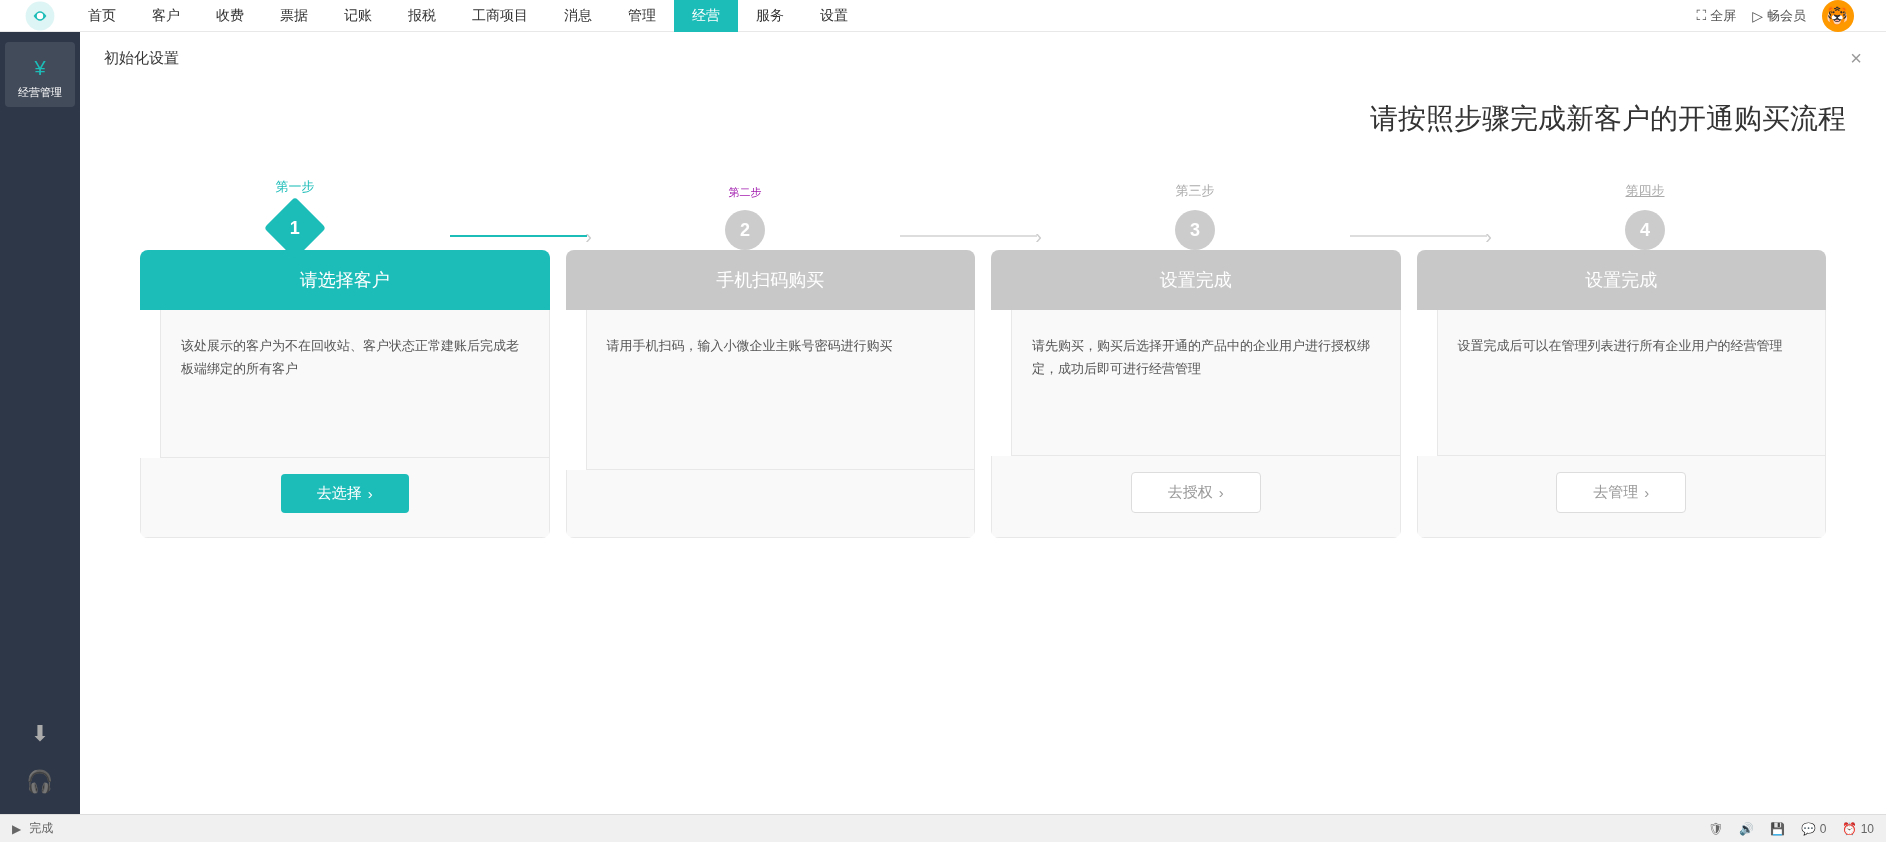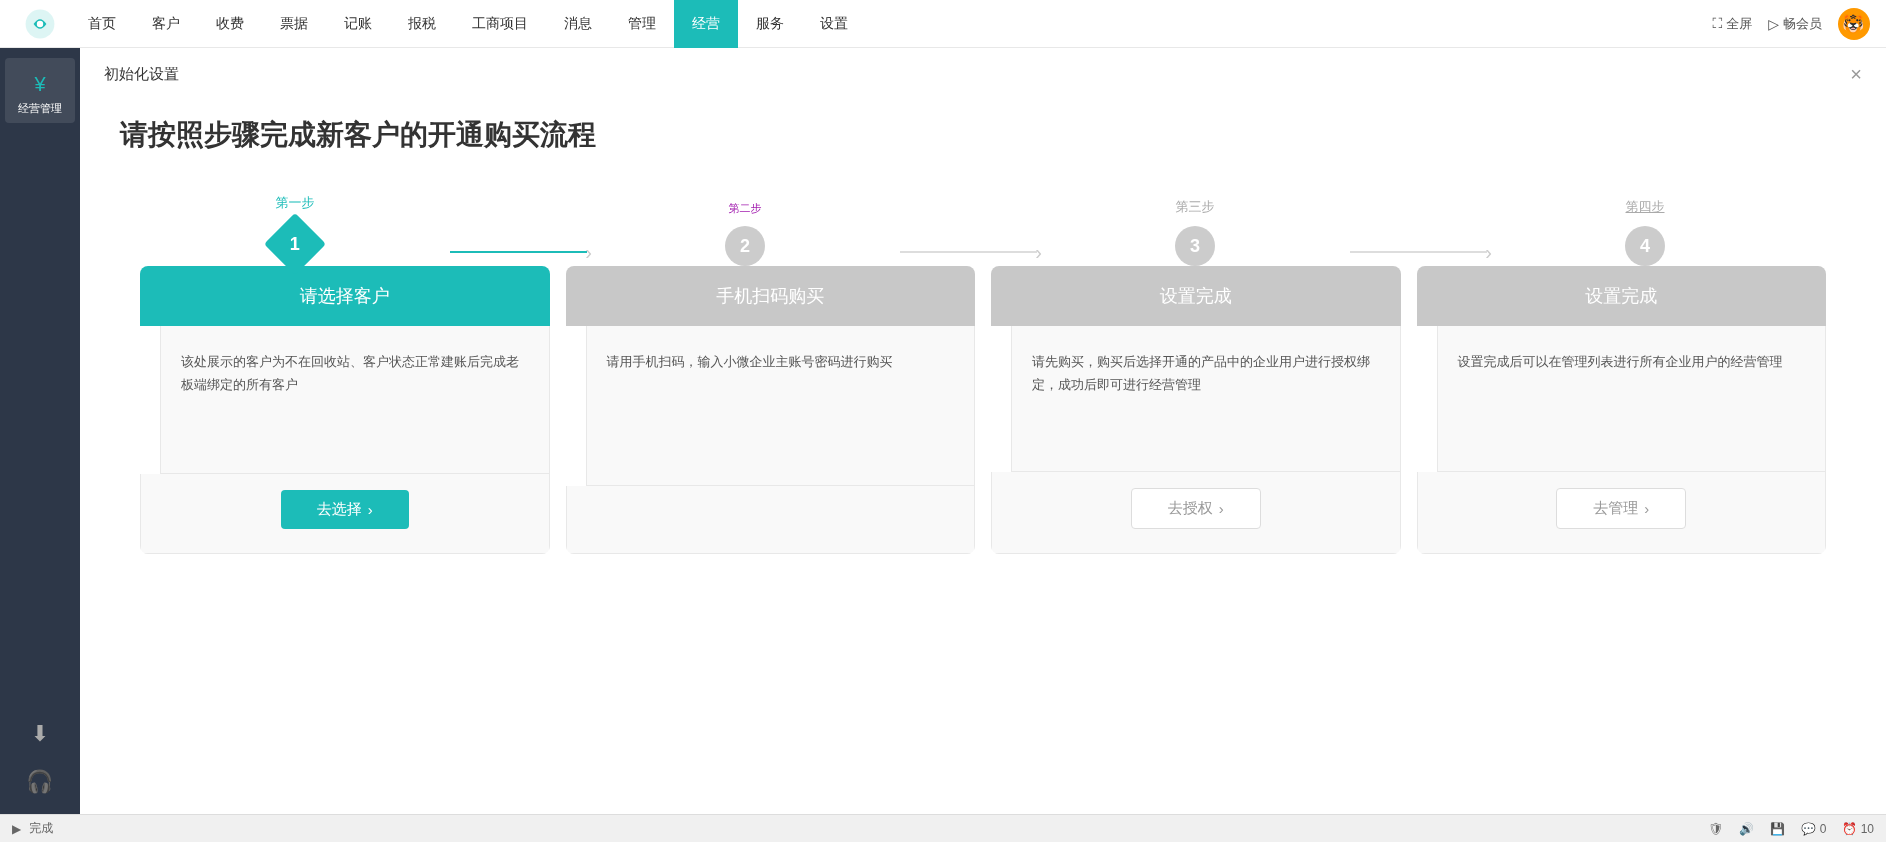--- a/index.html
+++ b/index.html
@@ -1,25 +1,25 @@
 <!DOCTYPE html>
 <html><head>
   <meta charset="utf-8">
   <style>
     * { box-sizing: border-box; margin: 0; padding: 0; }
     body { font-family: 'Microsoft YaHei', 'PingFang SC', sans-serif; background: #f5f5f5; width: 1886px; height: 842px; overflow: hidden; display: flex; flex-direction: column; }
 
     
     .top-nav {
-      height: 48px;
+      height: 32px;
       background: #fff;
       border-bottom: 1px solid #e8e8e8;
       display: flex;
       align-items: center;
-      padding: 0 0 0 10px;
+      padding: 0 16px 0 10px;
       flex-shrink: 0;
     }
     .nav-logo {
       width: 60px;
       height: 48px;
       display: flex;
       align-items: center;
       justify-content: center;
       flex-shrink: 0;
     }
@@ -160,25 +160,25 @@
       line-height: 1;
     }
 
     
     .steps-content {
       flex: 1;
       padding: 0 40px 20px;
       overflow-y: auto;
     }
     .steps-heading {
-      text-align: left;
+      text-align: right;
       font-size: 28px;
       color: #333;
       padding: 32px 0 40px;
-      font-weight: bold;
+      font-weight: normal;
     }
 
     
     .step-cards {
       display: flex;
       gap: 16px;
       margin-top: 0;
     }
     .step-card {
       flex: 1;

